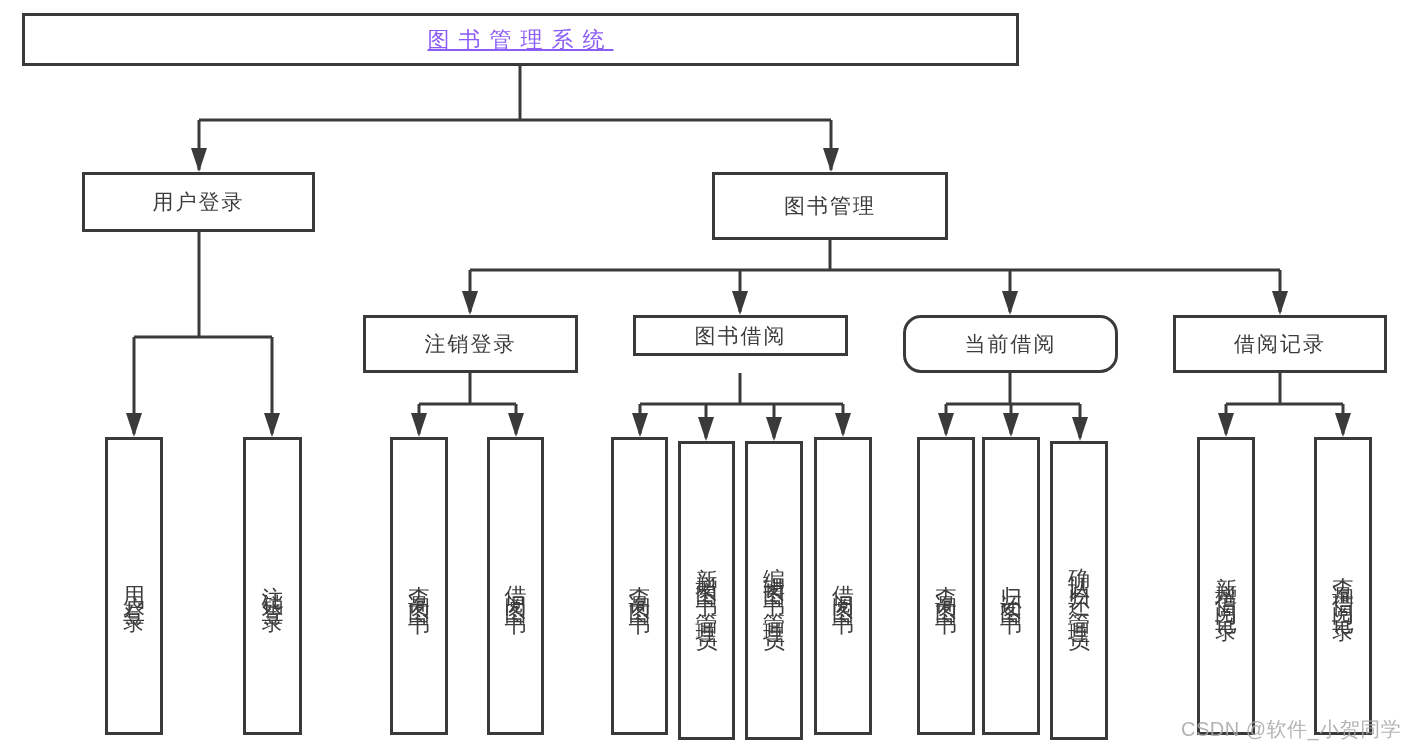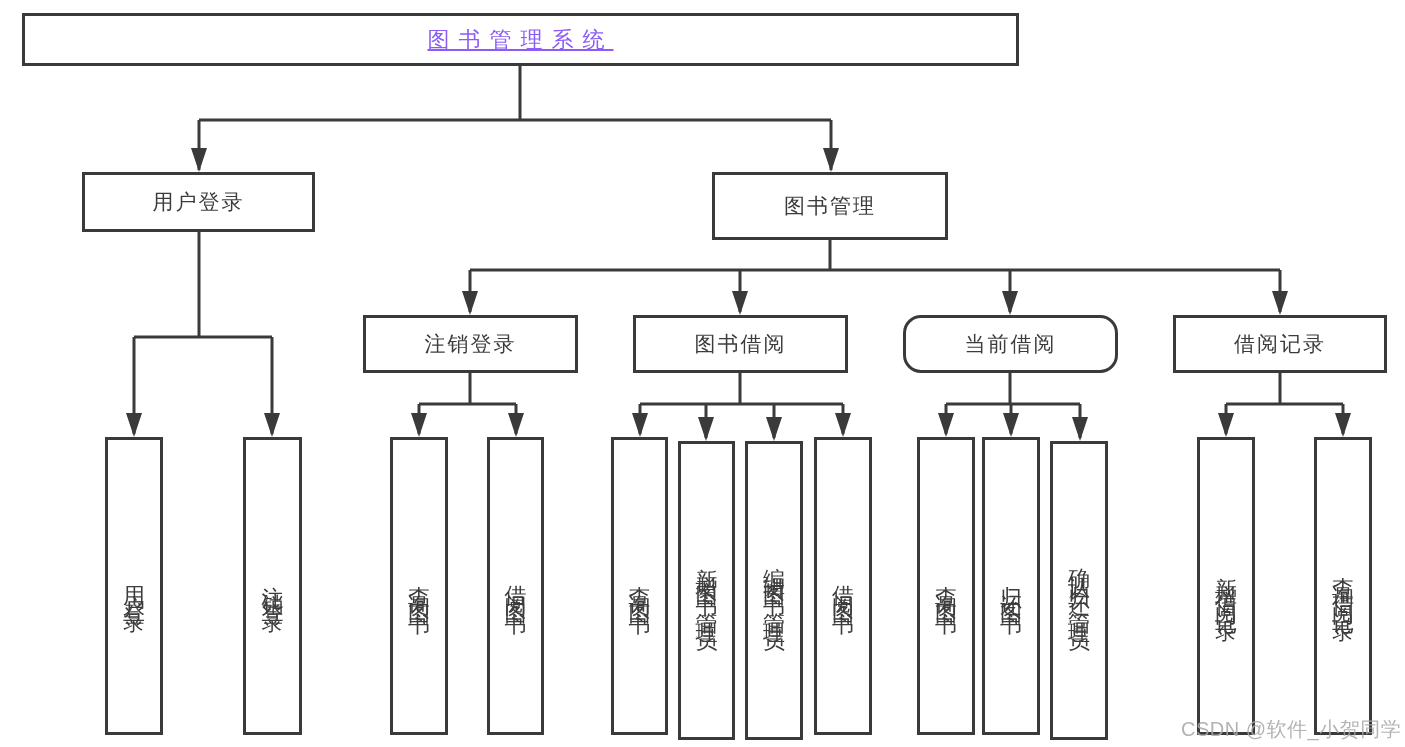--- a/index.html
+++ b/index.html
@@ -112,21 +112,21 @@
       </div>
       <div class="node horizontal" style="left: 82px; top: 172px; width: 233px; height: 60px; border-color: rgb(58, 58, 58);">
         <span style="color: rgb(60, 60, 60);">用户登录</span>
       </div>
       <div class="node horizontal" style="left: 712px; top: 172px; width: 236px; height: 68px; border-color: rgb(58, 58, 58);">
         <span style="color: rgb(60, 60, 60);">图书管理</span>
       </div>
       <div class="node horizontal" style="left: 363px; top: 315px; width: 215px; height: 58px; border-color: rgb(58, 58, 58);">
         <span style="color: rgb(60, 60, 60);">注销登录</span>
       </div>
-      <div class="node horizontal" style="left: 633px; top: 315px; width: 215px; height: 58px; border-color: rgb(58, 58, 58);">
+      <div class="node horizontal" style="left: 633px; top: 315px; width: 215px; height: 41px; border-color: rgb(58, 58, 58);">
         <span style="color: rgb(60, 60, 60);">图书借阅</span>
       </div>
       <div class="node horizontal" style="left: 903px; top: 315px; width: 215px; height: 58px; border-color: rgb(58, 58, 58); border-radius: 18px;">
         <span style="color: rgb(60, 60, 60);">当前借阅</span>
       </div>
       <div class="node horizontal" style="left: 1173px; top: 315px; width: 214px; height: 58px; border-color: rgb(58, 58, 58);">
         <span style="color: rgb(60, 60, 60);">借阅记录</span>
       </div>
       <div class="node vertical" style="left: 105px; top: 437px; width: 58px; height: 298px; border-color: rgb(58, 58, 58);">
         <span style="color: rgb(60, 60, 60);">用户登录</span>

